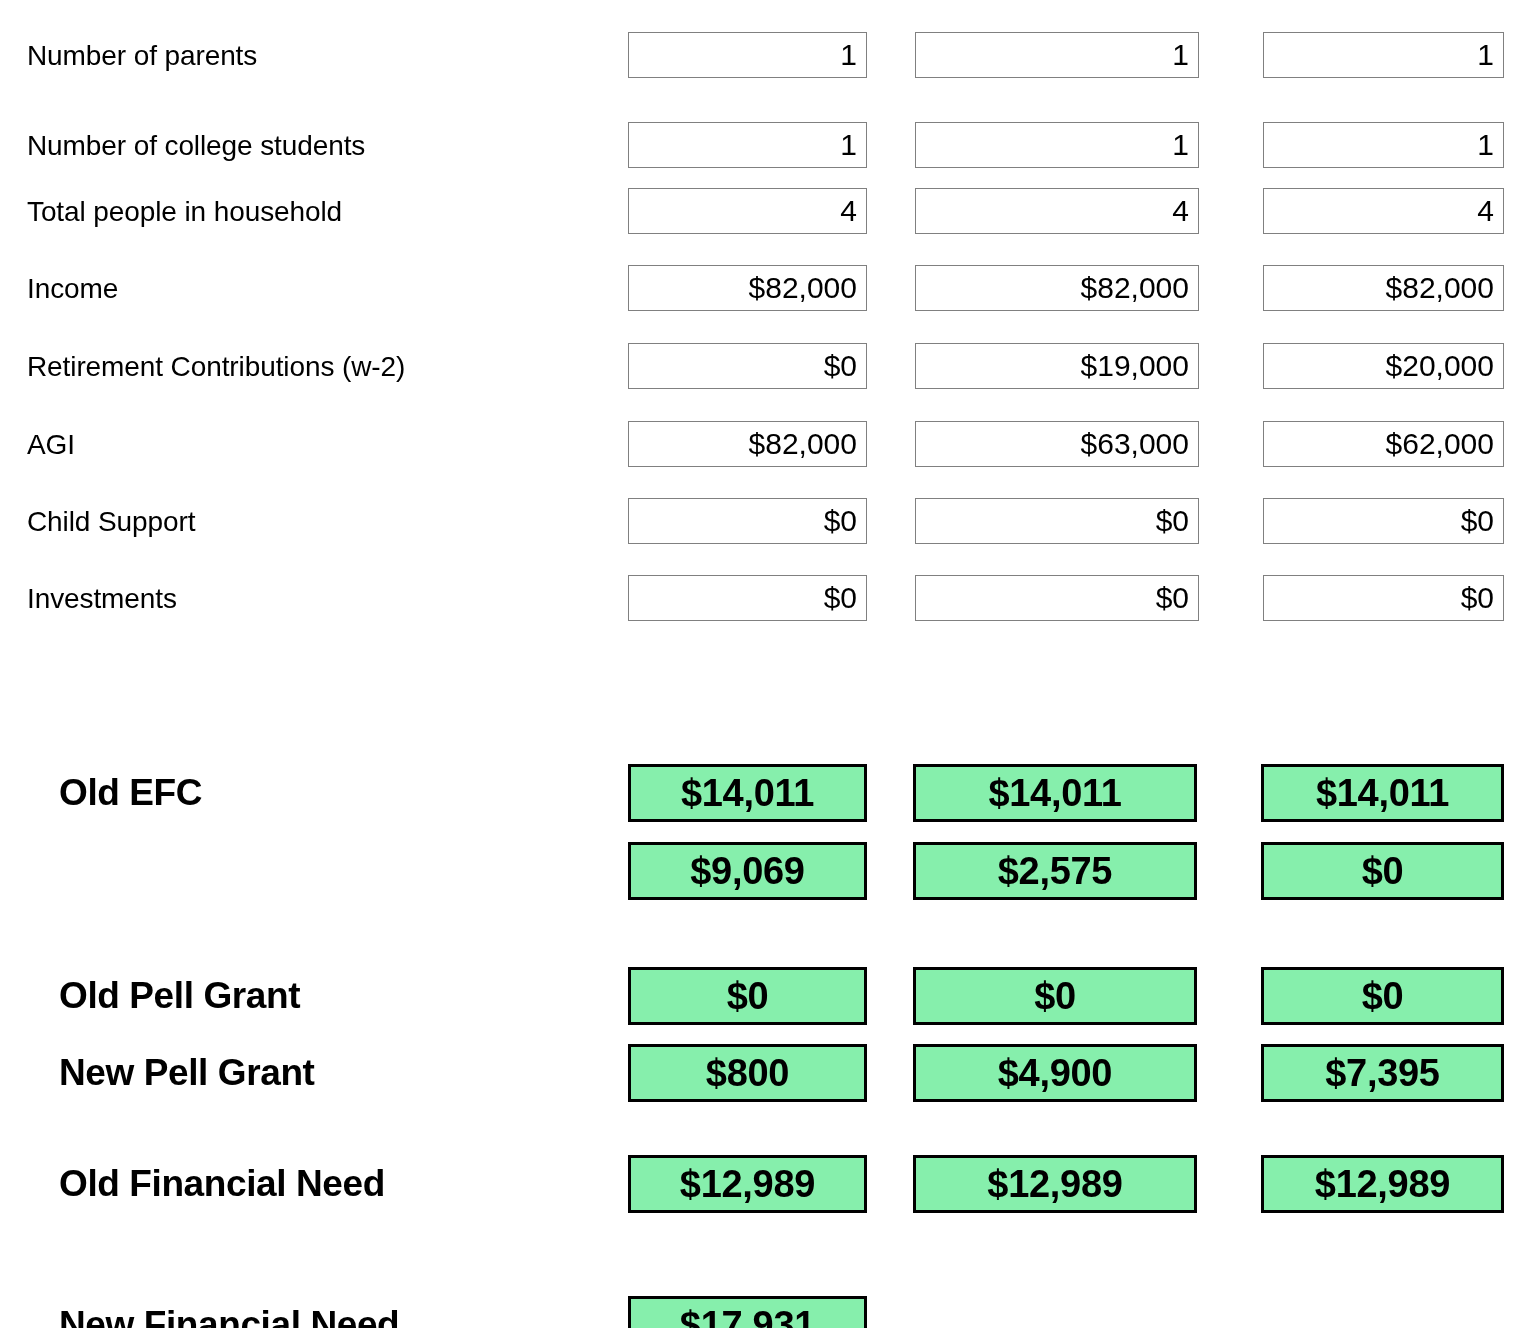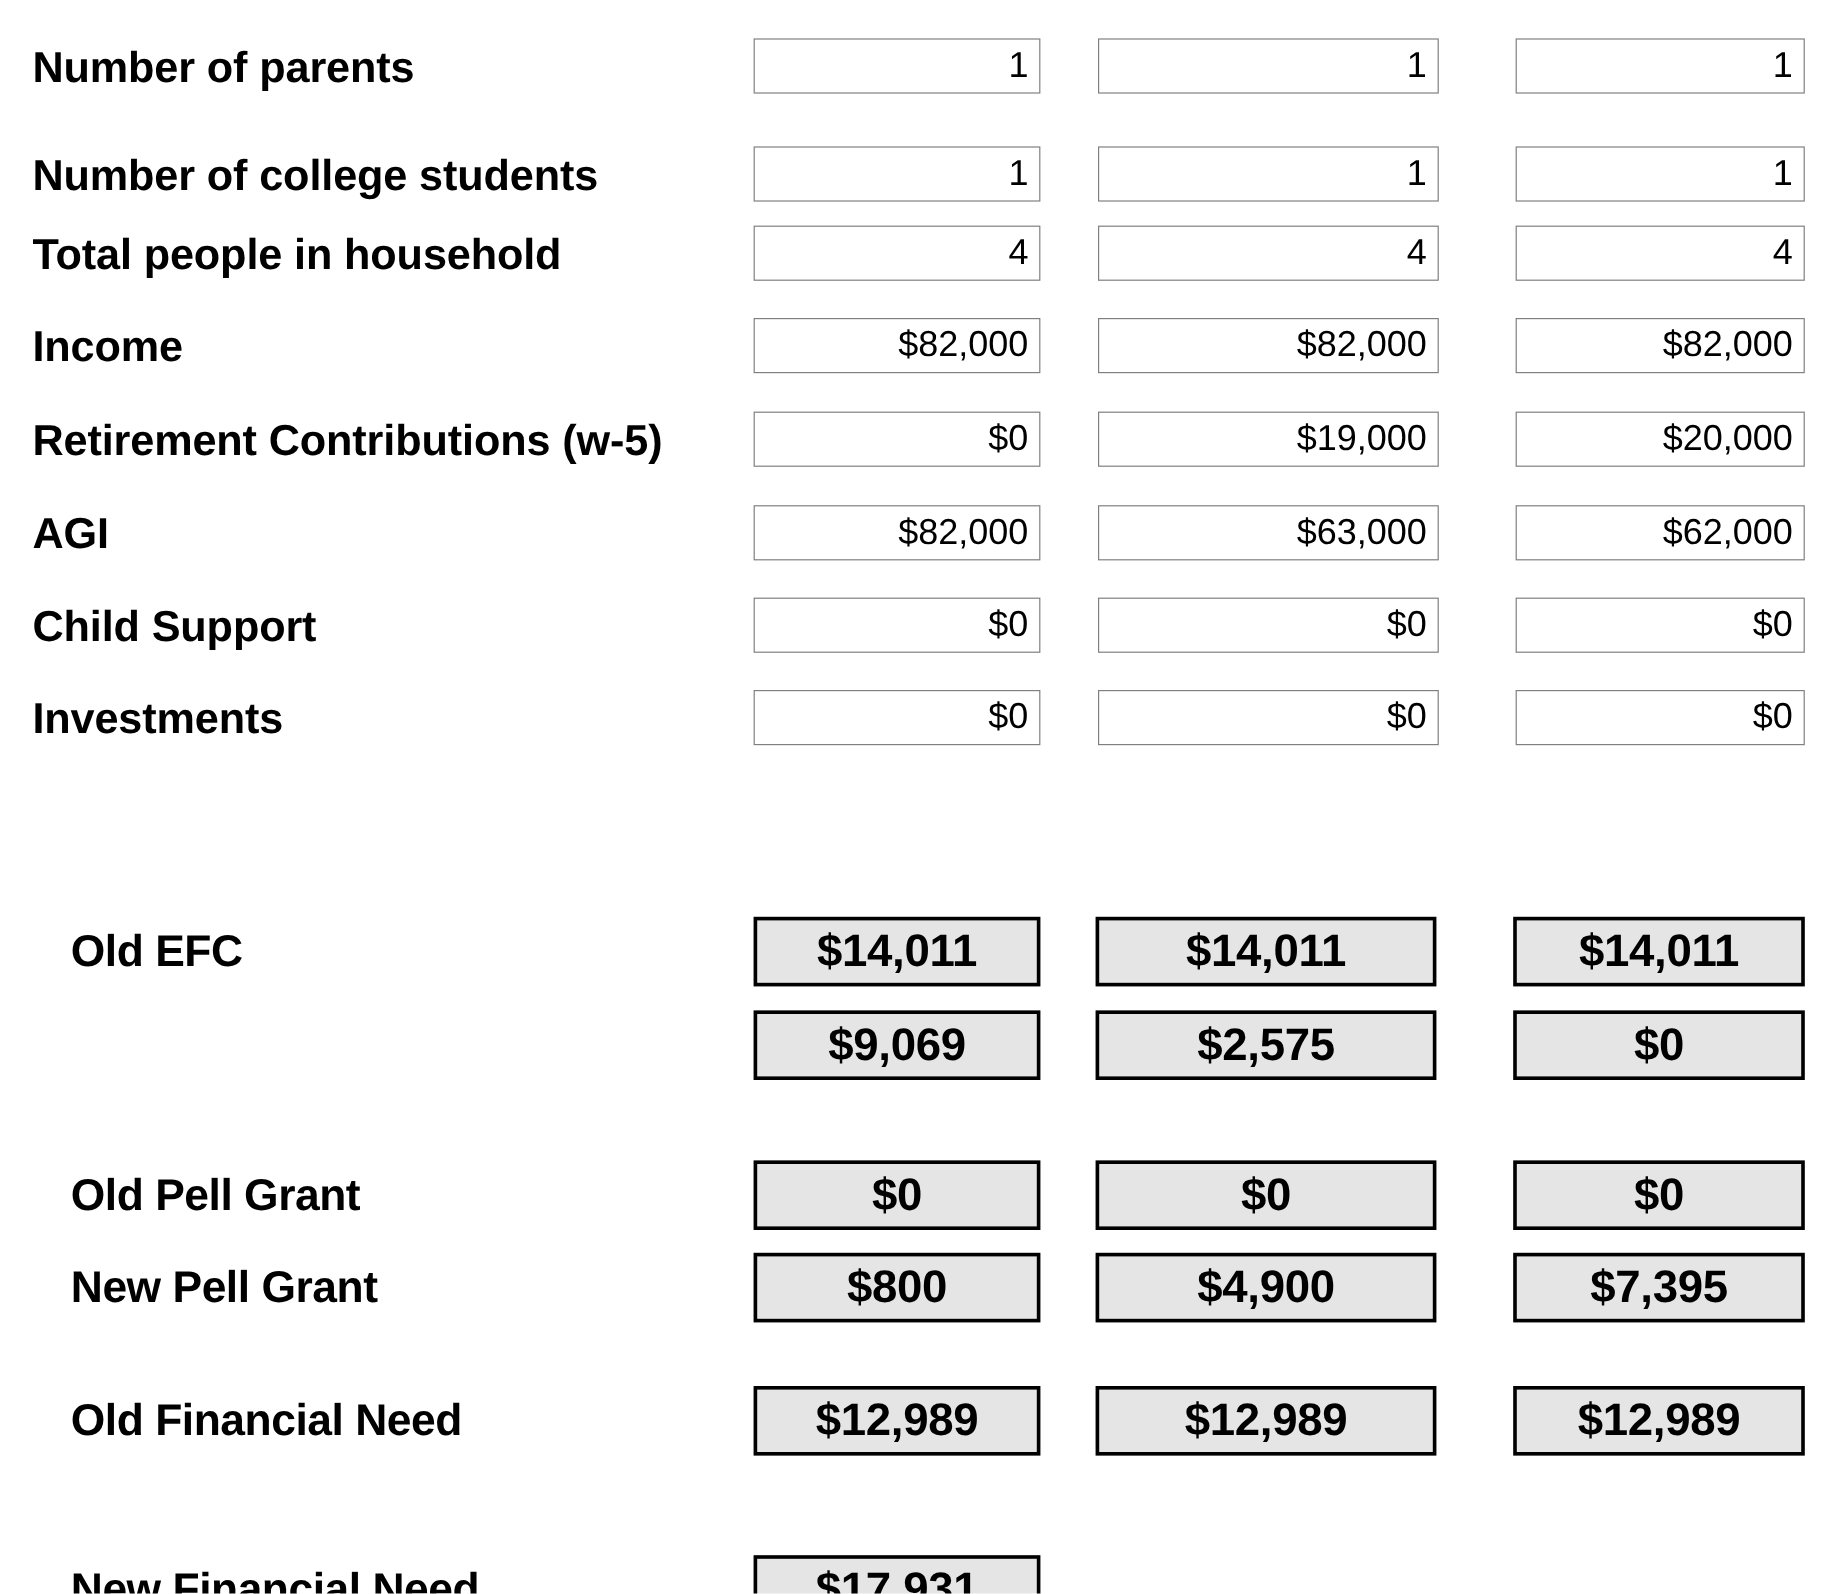--- a/index.html
+++ b/index.html
@@ -29,22 +29,22 @@
     left: 0;
     right: 0;
     height: 48px;
   }
   .input-label {
     position: absolute;
     left: 27px;
     top: 0;
     height: 48px;
     line-height: 48px;
-    font-size: 36px;
-    font-weight: 700;
+    font-size: 28px;
+    font-weight: 400;
     white-space: nowrap;
     letter-spacing: -0.1px;
   }
   .input-cell {
     position: absolute;
     top: 0;
     height: 46px;
     box-sizing: border-box;
     border: 1.6px solid #808080;
     background: #ffffff;
@@ -82,21 +82,21 @@
     letter-spacing: -0.4px;
     font-stretch: condensed;
     margin-left: 32px;
   }
   .result-cell {
     position: absolute;
     top: 0;
     height: 58px;
     box-sizing: border-box;
     border: 3px solid #000000;
-    background: #e5e5e5;
+    background: #86efac;
   }
   .result-cell .val {
     display: block;
     height: 100%;
     line-height: 52px;
     text-align: center;
     font-size: 38px;
     font-weight: 700;
     white-space: nowrap;
     letter-spacing: -0.3px;
@@ -159,21 +159,21 @@
         </div>
       <div class="input-cell col2">
           <span class="val">$82,000</span>
         </div>
       <div class="input-cell col3">
           <span class="val">$82,000</span>
         </div>
     </div>
 
     <div class="input-row" style="top:343px">
-      <div class="input-label">Retirement Contributions (w-5)</div>
+      <div class="input-label">Retirement Contributions (w-2)</div>
       <div class="input-cell col1">
           <span class="val">$0</span>
         </div>
       <div class="input-cell col2">
           <span class="val">$19,000</span>
         </div>
       <div class="input-cell col3">
           <span class="val">$20,000</span>
         </div>
     </div>

